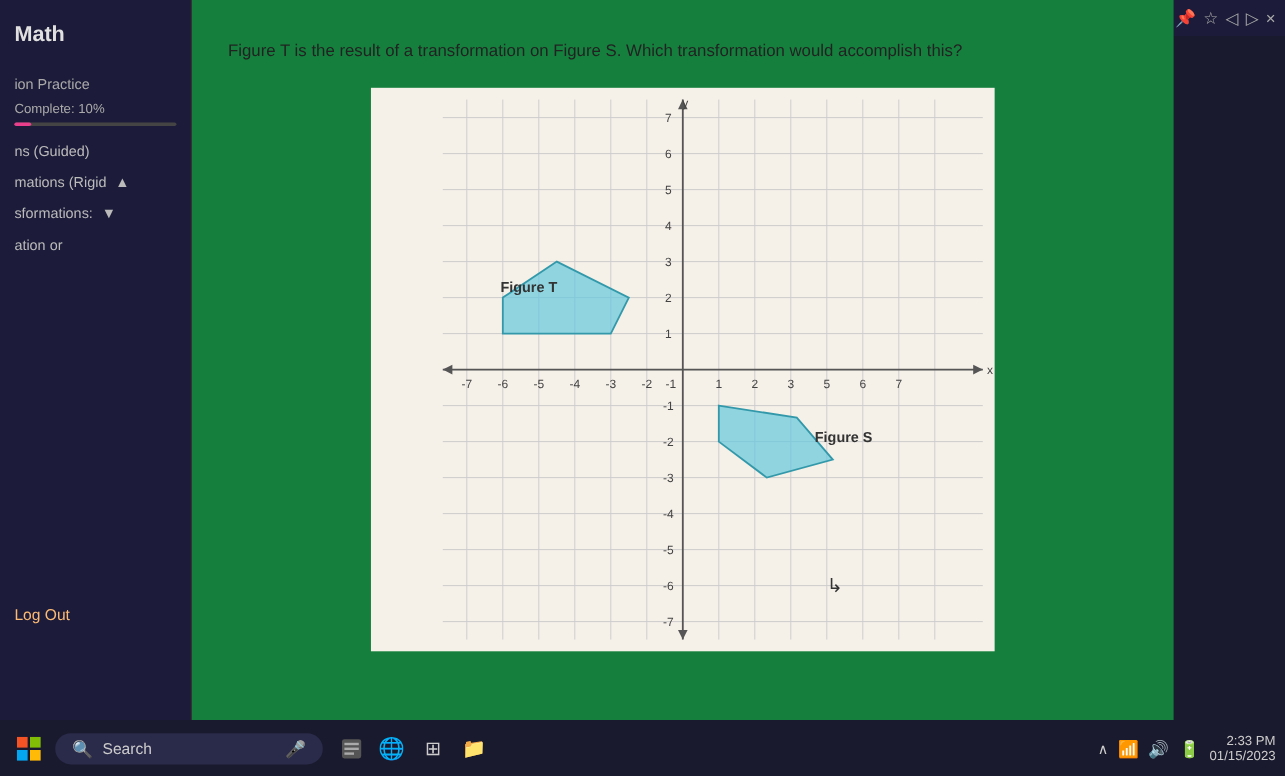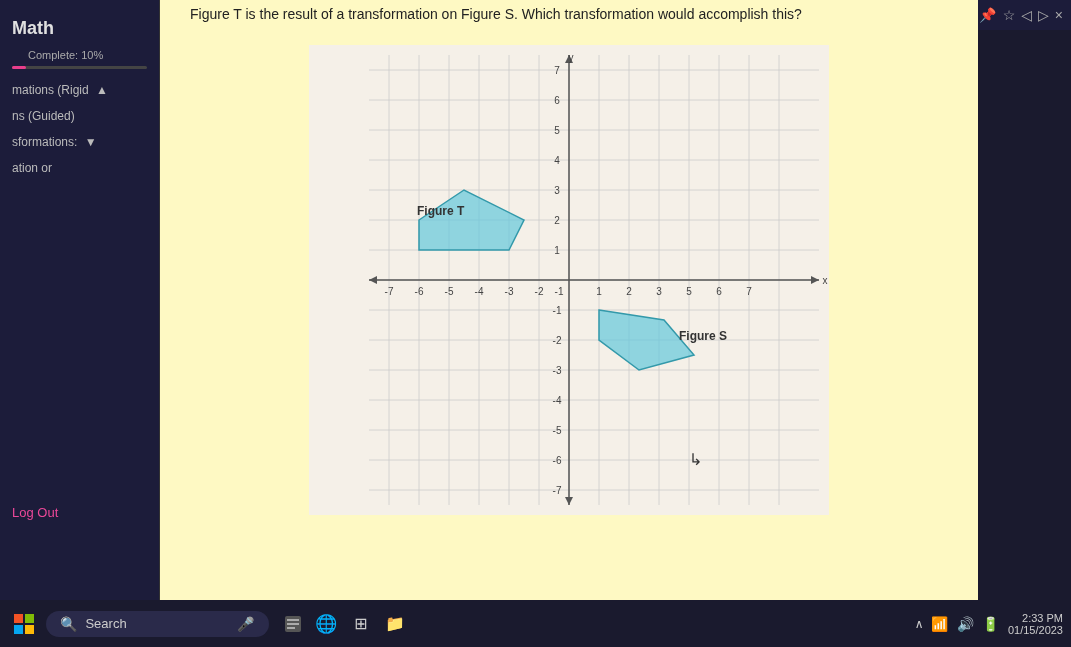--- a/index.html
+++ b/index.html
@@ -41,21 +41,21 @@
     .sidebar-section {
       color: #aaa;
       font-size: 12px;
       padding: 6px 12px;
       margin-top: 10px;
     }
 
     .sidebar-progress-label {
       font-size: 11px;
       color: #aaa;
-      padding: 2px 28px;
+      padding: 2px 12px;
     }
 
     .sidebar-progress-bar {
       height: 3px;
       background: #444;
       margin: 3px 12px 8px 12px;
       border-radius: 2px;
       position: relative;
     }
 
@@ -75,30 +75,30 @@
 
     .sidebar-arrow {
       display: inline-block;
       margin-left: 4px;
     }
 
     .sidebar-logout {
       position: absolute;
       bottom: 80px;
       left: 12px;
-      color: #ec4899;
+      color: #fdba74;
       font-size: 13px;
       cursor: pointer;
     }
 
     
     .main-content {
       flex: 1;
-      background: #fef9c3;
-      padding: 4px 30px;
+      background: #15803d;
+      padding: 32px 30px;
       position: relative;
       overflow: hidden;
     }
 
     .question-text {
       font-size: 14px;
       color: #222;
       margin-bottom: 20px;
       line-height: 1.5;
       font-family: Arial, sans-serif;
@@ -223,31 +223,32 @@
   <span class="top-bar-icon">☆</span>
   <span class="top-bar-icon">◁</span>
   <span class="top-bar-icon">▷</span>
   <span class="top-bar-icon">×</span>
 </div>
 
 <div class="app-container">
 
   <div class="sidebar">
     <div class="sidebar-title">Math</div>
+    <div class="sidebar-section">ion Practice</div>
     <div class="sidebar-progress-label">Complete: 10%</div>
     <div class="sidebar-progress-bar">
       <div class="sidebar-progress-fill"></div>
     </div>
 
     <div class="sidebar-item">
+      <span>ns (Guided)</span>
+    </div>
+    <div class="sidebar-item">
       <span>mations (Rigid</span>
       <span class="sidebar-arrow">▲</span>
-    </div>
-    <div class="sidebar-item">
-      <span>ns (Guided)</span>
     </div>
     <div class="sidebar-item">
       <span>sformations:</span>
       <span class="sidebar-arrow">▼</span>
     </div>
     <div class="sidebar-item">
       <span>ation or</span>
     </div>
 
     <div class="sidebar-logout">Log Out</div>

